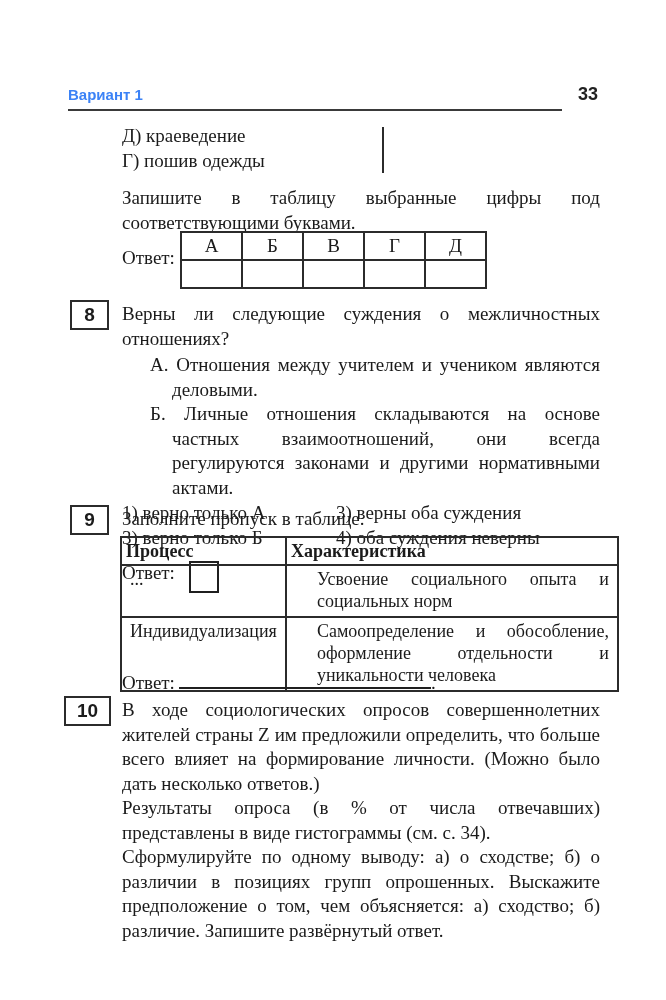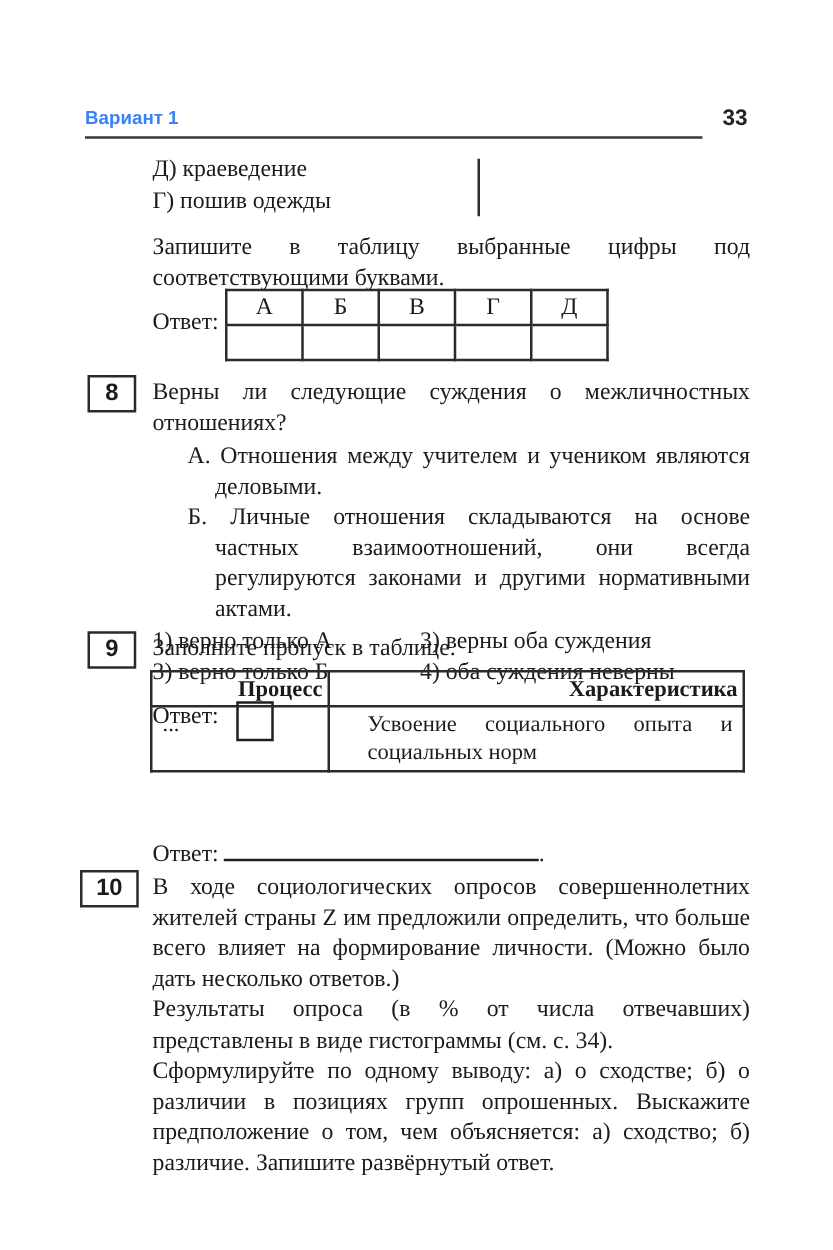--- a/index.html
+++ b/index.html
@@ -76,21 +76,21 @@
   
   .q9-title{left:122px;top:507px;width:478px;}
   .q9-table{left:120px;top:536px;table-layout:fixed;}
   .q9-table th,.q9-table td{
     border:2px solid #2b2b2b;
     vertical-align:top;
     font-size:18px;line-height:22px;
     padding:2px 8px 4px 8px;
   }
   .q9-table th{
-    font-weight:700;text-align:right;height:24px;vertical-align:middle;padding:1px 4px;
+    font-weight:700;text-align:left;height:24px;vertical-align:middle;padding:1px 4px;
   }
   .q9-col-process{width:132px;}
   .q9-col-char{width:322px;}
   .q9-table td.char-cell{text-align:justify;padding-left:30px;}
   
   .answer9-row{left:122px;top:668px;width:478px;white-space:nowrap;}
   .answer-underline{
     display:inline-block;width:252px;height:19px;
     border-bottom:2px solid #1f1f1f;
     margin-left:4px;vertical-align:baseline;
@@ -158,20 +158,24 @@
   <table class="abs q9-table">
     <tbody>
       <tr>
         <th class="q9-col-process">Процесс</th>
         <th class="q9-col-char">Характеристика</th>
       </tr>
       <tr>
         <td>...</td>
         <td class="char-cell">Усвоение социального опыта и социальных норм</td>
       </tr>
+      <tr>
+        <td>Индивидуализация</td>
+        <td class="char-cell">Самоопределение и обособление, оформление отдельности и уникальности человека</td>
+      </tr>
     </tbody>
   </table>
   <div class="abs answer9-row">
     <span>Ответ:</span><span class="answer-underline"></span><span>.</span>
   </div>
 
   <div class="abs qbox qbox-10">10</div>
   <div class="abs q10-body">
     <p>В ходе социологических опросов совершеннолетних жителей страны Z им предложили определить, что больше всего влияет на формирование личности. (Можно было дать несколько ответов.)</p>
     <p>Результаты опроса (в % от числа отвечавших) представлены в виде гистограммы (см. с. 34).</p>

